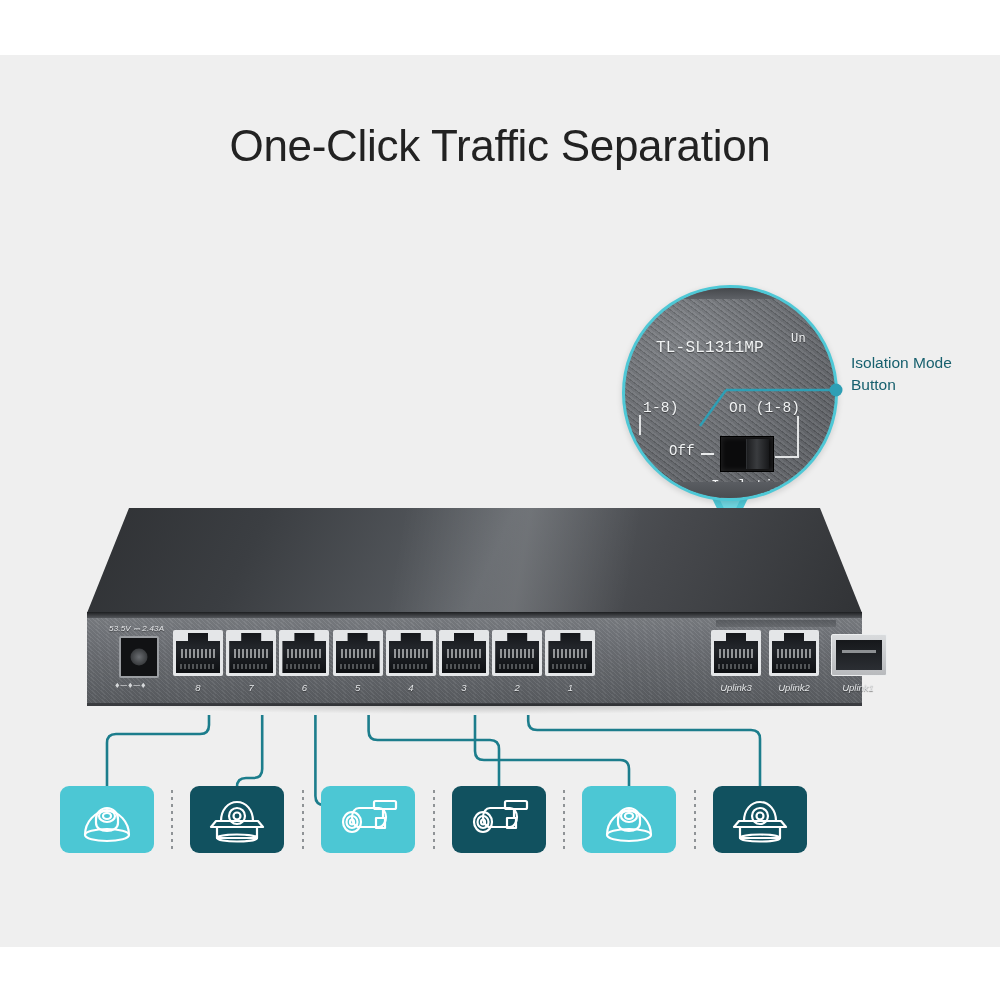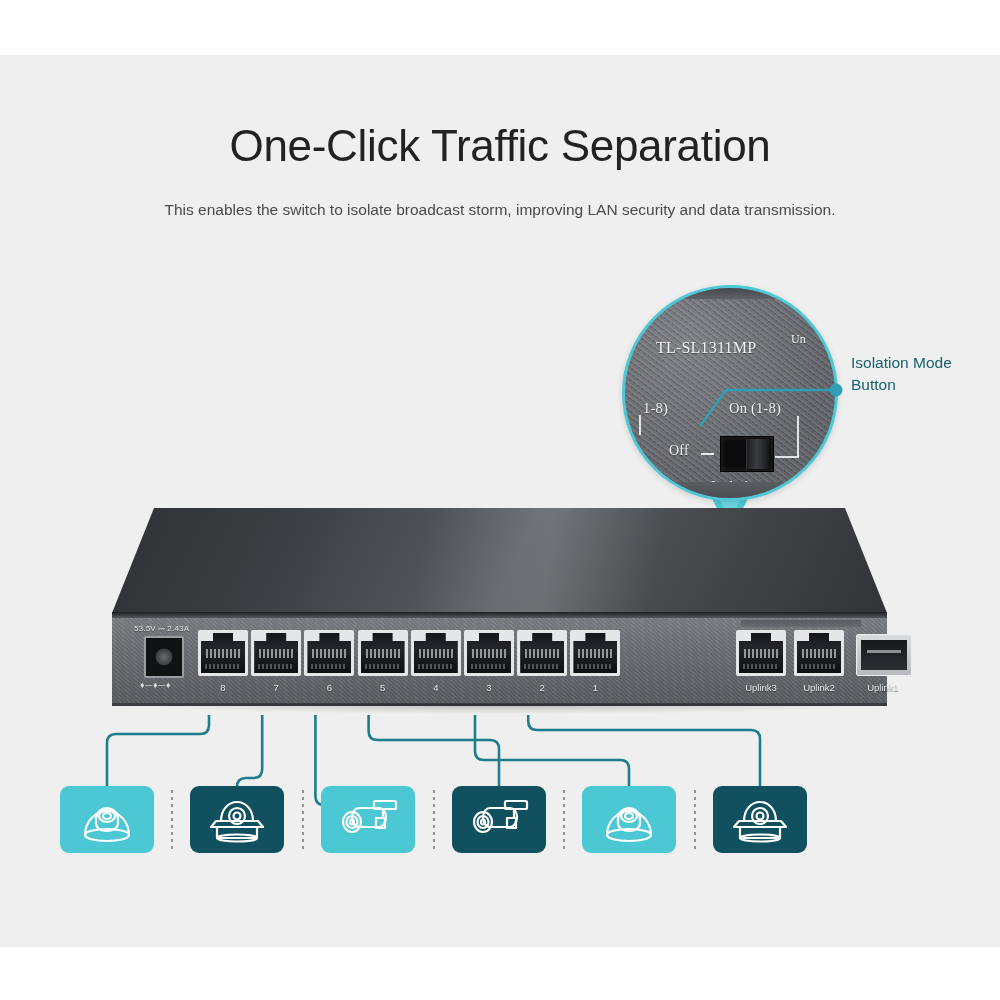--- a/index.html
+++ b/index.html
@@ -53,21 +53,21 @@
   }
   .mag-circle:before{
     content:"";position:absolute;left:0;top:0;width:100%;height:11px;
     background:linear-gradient(#45484c,#5e6166);
   }
   .mag-circle:after{
     content:"";position:absolute;left:0;bottom:0;width:100%;height:16px;
     background:linear-gradient(#5a5d62,#4a4d51);
   }
   .m-txt{position:absolute;color:#f2f4f5;font-size:14.5px;
-         font-family:Liberation Serif, serif;letter-spacing:.2px;
+         font-family:Liberation Mono, monospace;letter-spacing:.2px;
          text-shadow:0 1px 1px rgba(0,0,0,.45);white-space:nowrap;}
   .m-model{left:31px;top:51px;font-size:16px;}
   .m-un{left:166px;top:44px;font-size:12px;}
   .m-left18{left:-2px;top:112px;margin-left:20px;}
   .m-on{left:104px;top:112px;}
   .m-off{left:44px;top:155px;font-size:14px;}
   .m-iso{left:86px;top:190px;font-size:14.5px;}
   .m-dashL{position:absolute;left:76px;top:165px;width:13px;height:2px;background:#e9ebec;}
   .m-tick{position:absolute;left:14px;top:127px;width:2px;height:20px;background:#e2e4e5;}
   .m-bracket{position:absolute;left:150px;top:128px;width:22px;height:40px;
@@ -81,21 +81,21 @@
     background:linear-gradient(90deg,#1d1e20,#3a3c3f 45%,#17181a);
     border-left:1px solid #2e3033;
   }
   .callout-line{position:absolute;left:726px;top:390px;width:116px;height:2px;}
   .callout-label{
     position:absolute;left:851px;top:352px;width:150px;
     font-size:15.5px;font-weight:normal;color:#17606e;line-height:1.42;
   }
 
   
-  .device{position:absolute;left:112px;top:508px;width:775px;height:205px;}
+  .device{position:absolute;left:87px;top:508px;width:775px;height:205px;font-style:italic;}
   .dev-top{
     position:absolute;left:0;top:0;width:775px;height:105px;
     background:linear-gradient(115deg,#2f3134 0%,#3b3e42 22%,#5b5f64 52%,#47494d 72%,#313336 100%);
     clip-path:polygon(42px 0, 733px 0, 775px 105px, 0 105px);
   }
   .dev-top-sheen{
     position:absolute;left:0;top:0;width:775px;height:105px;
     background:linear-gradient(100deg,rgba(255,255,255,0) 40%,rgba(255,255,255,.14) 56%,rgba(255,255,255,0) 70%);
     clip-path:polygon(42px 0, 733px 0, 775px 105px, 0 105px);
   }
@@ -192,21 +192,20 @@
 </style>
 </head>
 <body>
 
 <div id="stage">
 
   <div class="bg-panel"></div>
 
   <div class="headline">One-Click Traffic Separation</div>
   <div class="sub">
-    <div>This enables the switch to isolate broadcast storm, improving LAN security and data transmission.</div>
   </div>
 
   <div class="mag-wrap">
     <div class="mag-pointer"></div>
     <div class="mag-pointer inner"></div>
     <div class="mag-circle">
       <div class="m-txt m-model">TL-SL1311MP</div>
       <div class="m-txt m-un">Un</div>
       <div class="m-txt m-left18">1-8)</div>
       <div class="m-txt m-on">On (1-8)</div>

